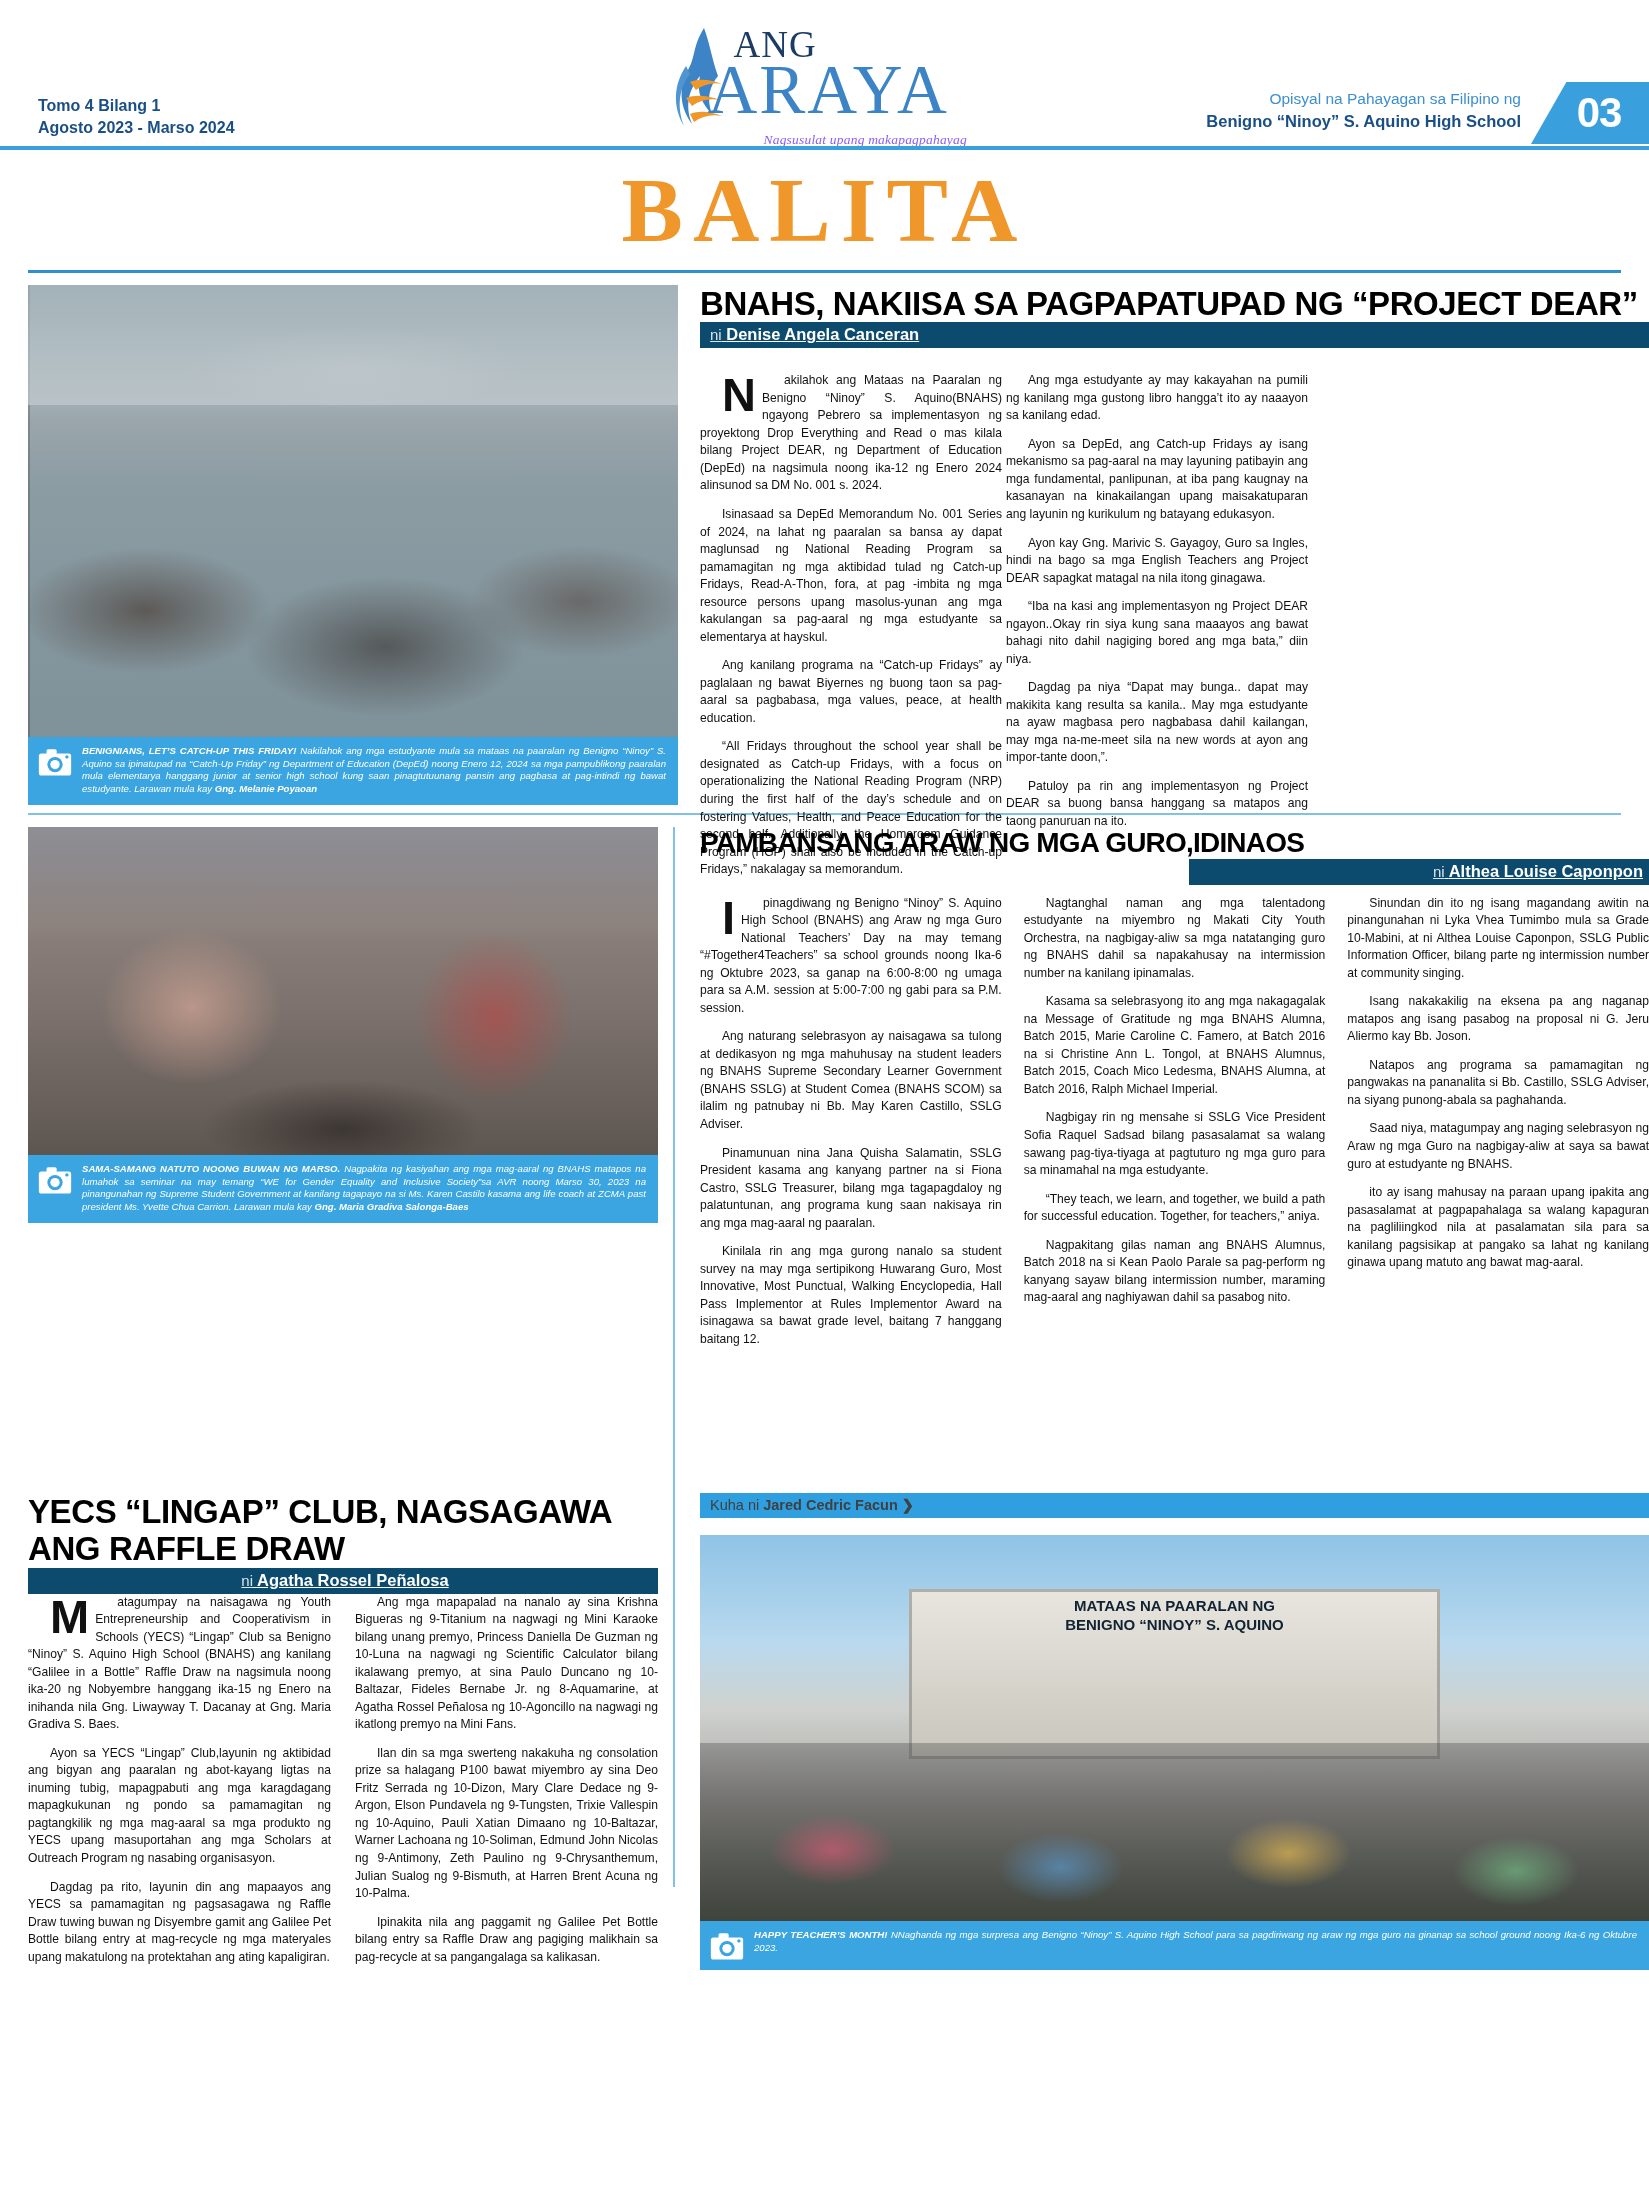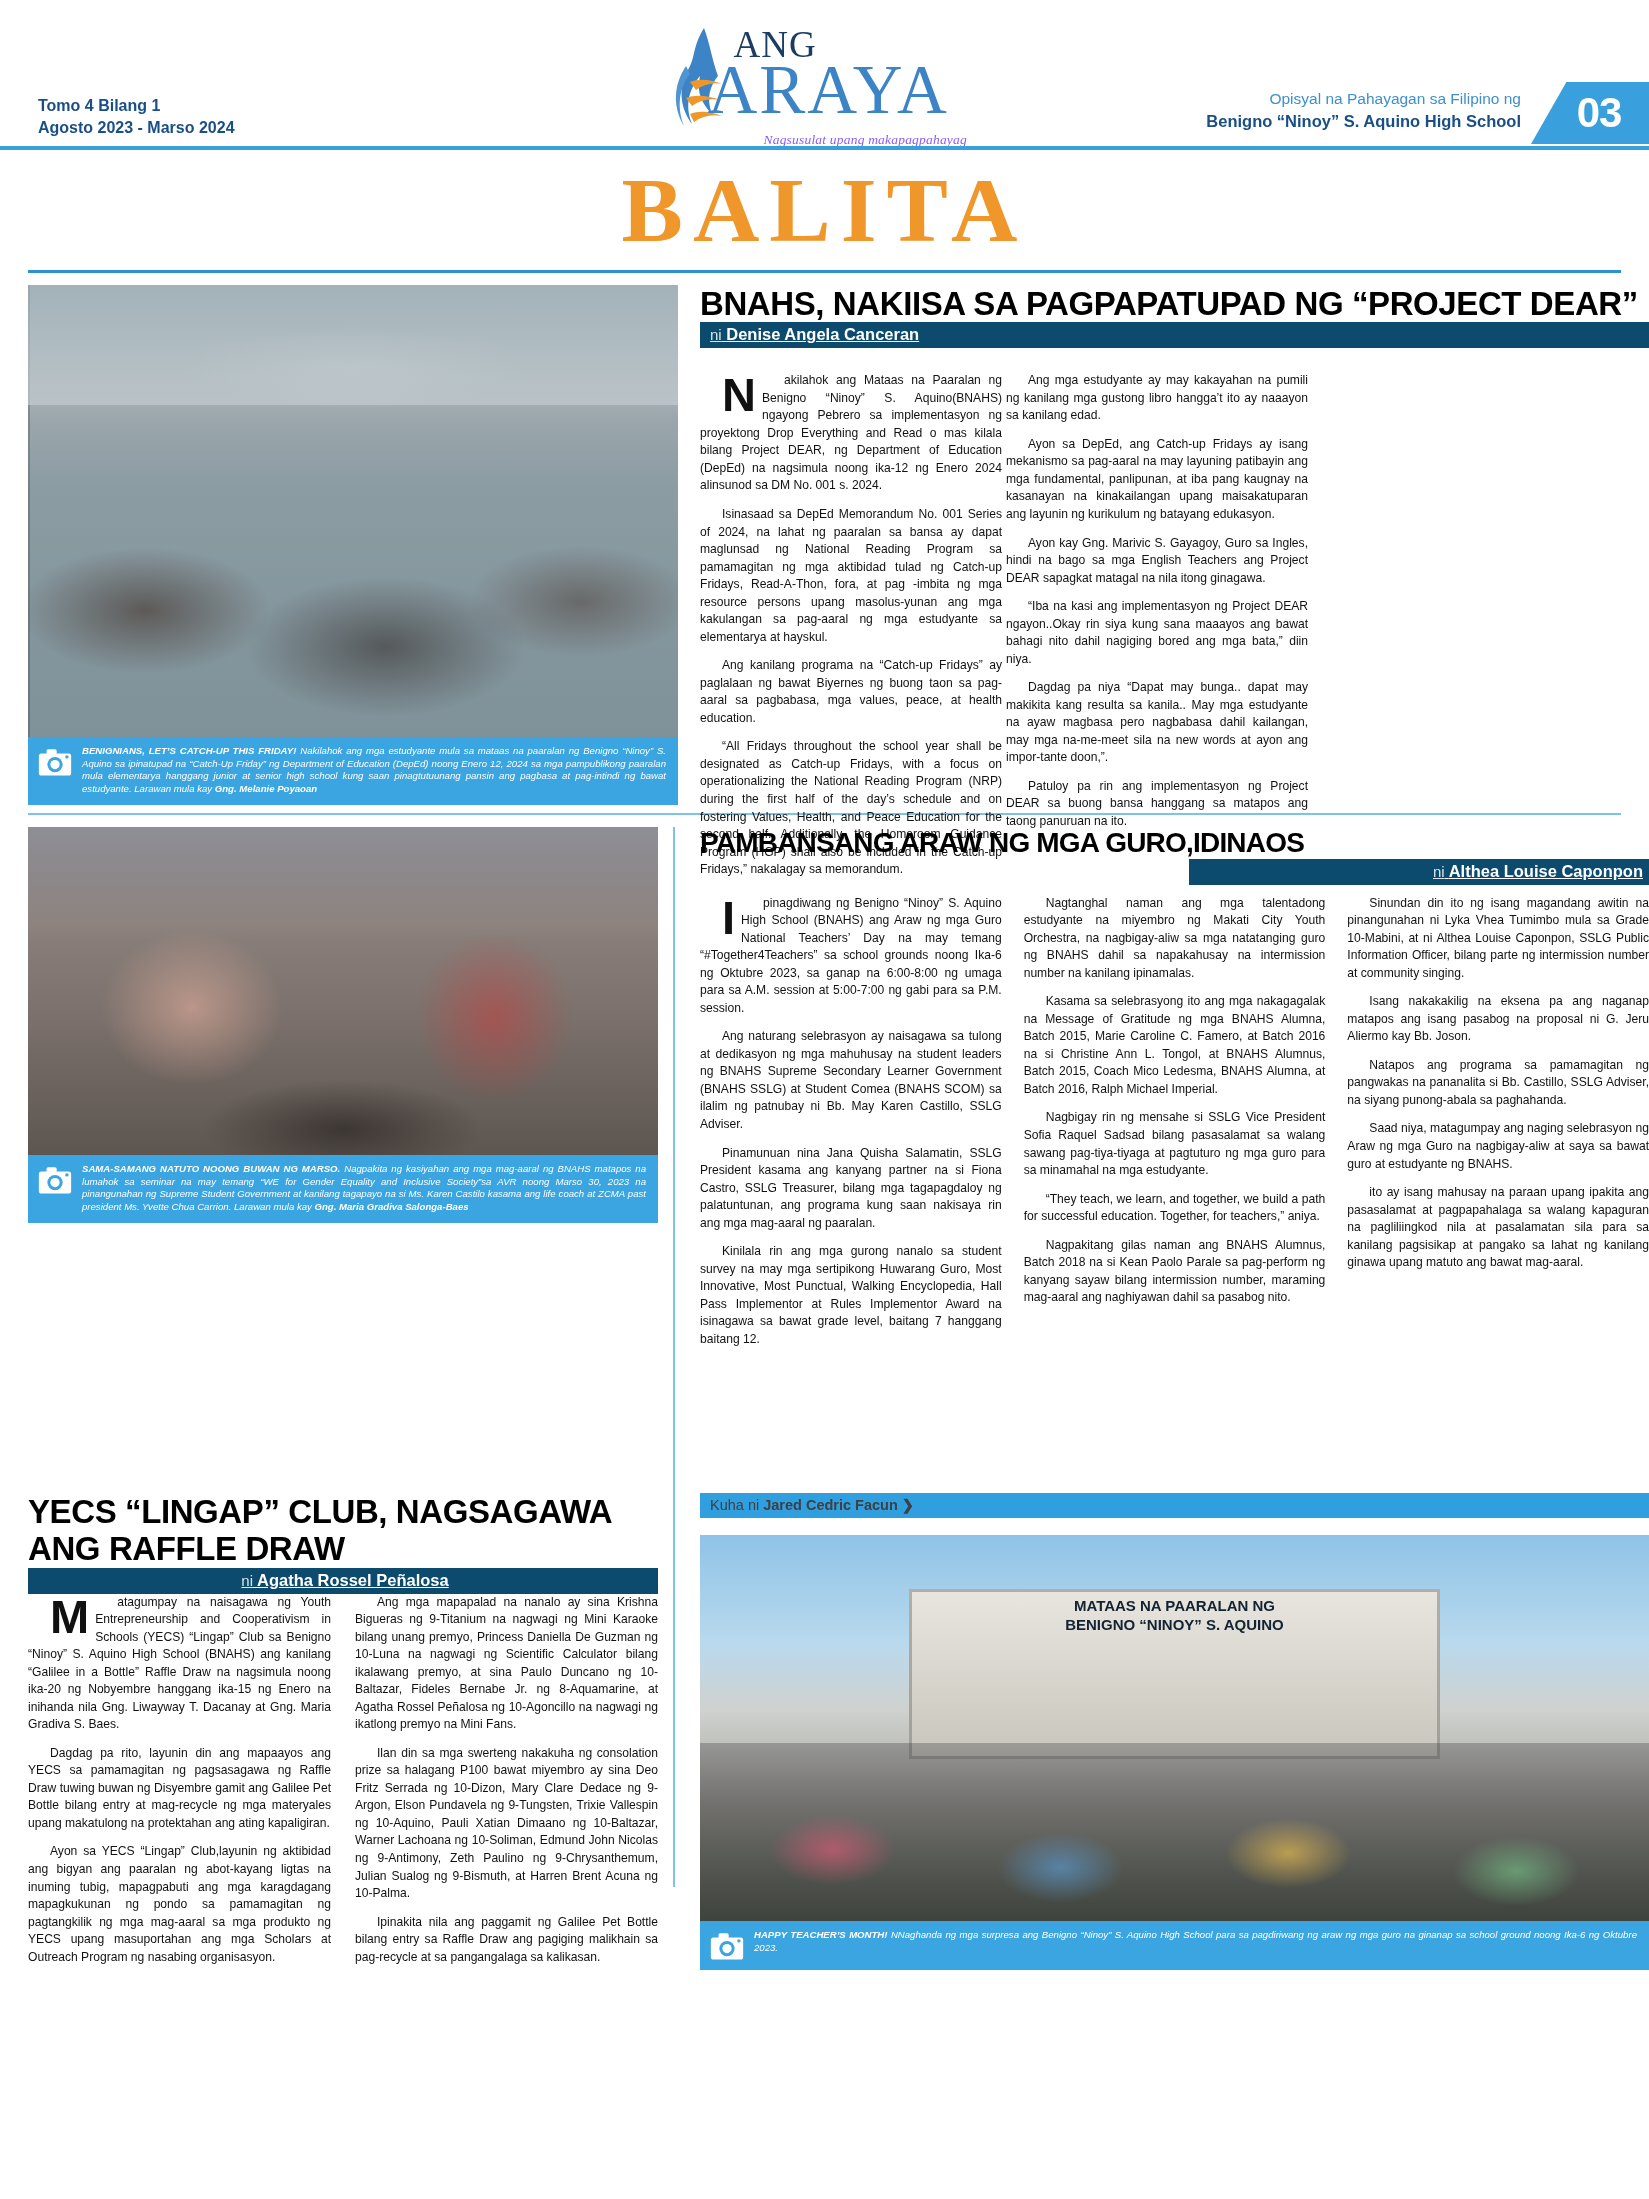--- a/index.html
+++ b/index.html
@@ -329,22 +329,22 @@
 
     <div class="b3-left">
       <div class="headline">YECS “LINGAP” CLUB, NAGSAGAWA ANG RAFFLE DRAW</div>
       <div class="byline" style="text-align:center;">
         <span class="ni">ni</span>
         <span>Agatha Rossel Peñalosa</span>
       </div>
       <div class="b3-cols">
         <div class="col-text">
           <p class="dropcap">Matagumpay na naisagawa ng Youth Entrepreneurship and Cooperativism in Schools (YECS) “Lingap” Club sa Benigno “Ninoy” S. Aquino High School (BNAHS) ang kanilang “Galilee in a Bottle” Raffle Draw na nagsimula noong ika-20 ng Nobyembre hanggang ika-15 ng Enero na inihanda nila Gng. Liwayway T. Dacanay at Gng. Maria Gradiva S. Baes.</p>
+          <p>Ayon sa YECS “Lingap” Club,layunin ng aktibidad ang bigyan ang paaralan ng abot-kayang ligtas na inuming tubig, mapagpabuti ang mga karagdagang mapagkukunan ng pondo sa pamamagitan ng pagtangkilik ng mga mag-aaral sa mga produkto ng YECS upang masuportahan ang mga Scholars at Outreach Program ng nasabing organisasyon.</p>
           <p>Dagdag pa rito, layunin din ang mapaayos ang YECS sa pamamagitan ng pagsasagawa ng Raffle Draw tuwing buwan ng Disyembre gamit ang Galilee Pet Bottle bilang entry at mag-recycle ng mga materyales upang makatulong na protektahan ang ating kapaligiran.</p>
-          <p>Ayon sa YECS “Lingap” Club,layunin ng aktibidad ang bigyan ang paaralan ng abot-kayang ligtas na inuming tubig, mapagpabuti ang mga karagdagang mapagkukunan ng pondo sa pamamagitan ng pagtangkilik ng mga mag-aaral sa mga produkto ng YECS upang masuportahan ang mga Scholars at Outreach Program ng nasabing organisasyon.</p>
         </div>
         <div class="col-text">
           <p>Ang mga mapapalad na nanalo ay sina Krishna Bigueras ng 9-Titanium na nagwagi ng Mini Karaoke bilang unang premyo, Princess Daniella De Guzman ng 10-Luna na nagwagi ng Scientific Calculator bilang ikalawang premyo, at sina Paulo Duncano ng 10-Baltazar, Fideles Bernabe Jr. ng 8-Aquamarine, at Agatha Rossel Peñalosa ng 10-Agoncillo na nagwagi ng ikatlong premyo na Mini Fans.</p>
           <p>Ilan din sa mga swerteng nakakuha ng consolation prize sa halagang P100 bawat miyembro ay sina Deo Fritz Serrada ng 10-Dizon, Mary Clare Dedace ng 9-Argon, Elson Pundavela ng 9-Tungsten, Trixie Vallespin ng 10-Aquino, Pauli Xatian Dimaano ng 10-Baltazar, Warner Lachoana ng 10-Soliman, Edmund John Nicolas ng 9-Antimony, Zeth Paulino ng 9-Chrysanthemum, Julian Sualog ng 9-Bismuth, at Harren Brent Acuna ng 10-Palma.</p>
           <p>Ipinakita nila ang paggamit ng Galilee Pet Bottle bilang entry sa Raffle Draw ang pagiging malikhain sa pag-recycle at sa pangangalaga sa kalikasan.</p>
         </div>
       </div>
     </div>
 
     <div class="b3-right">

